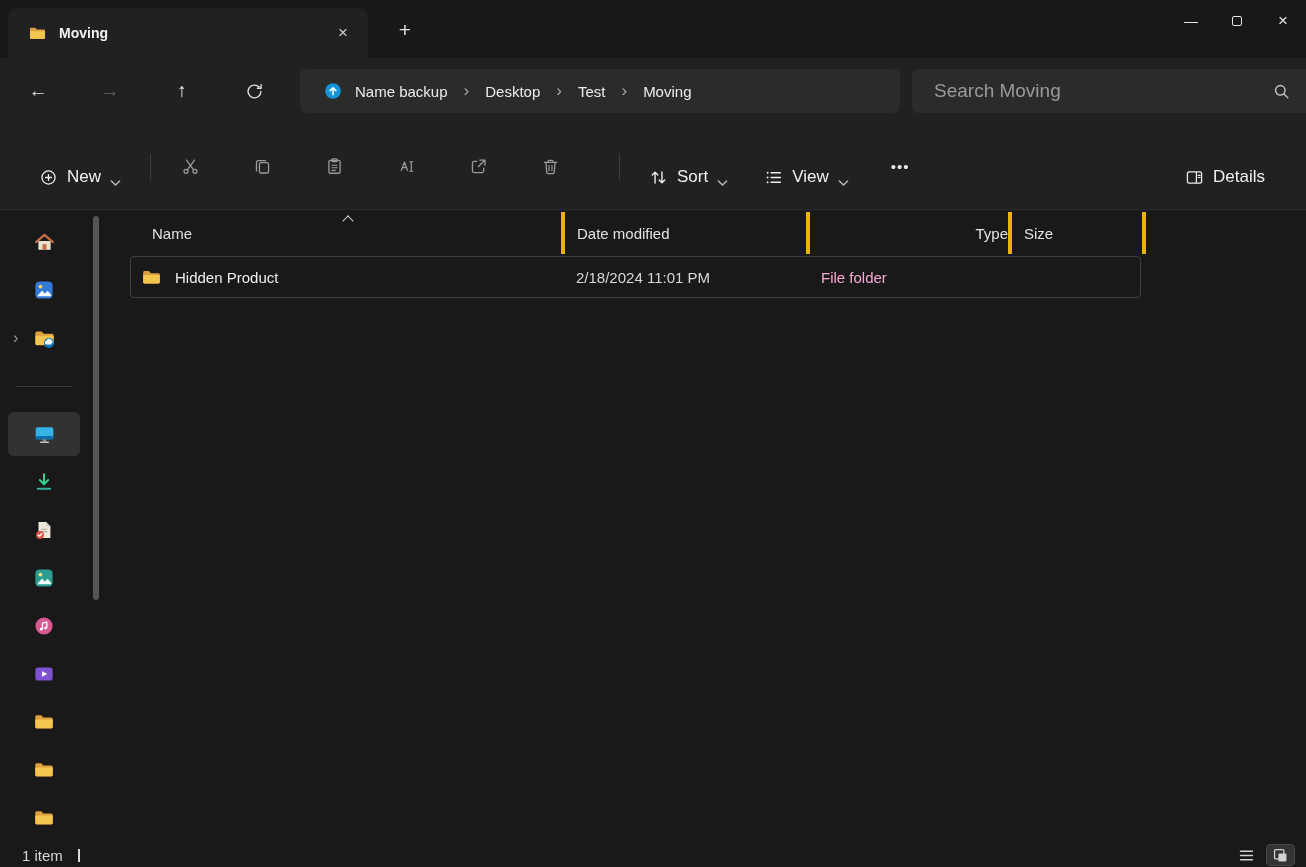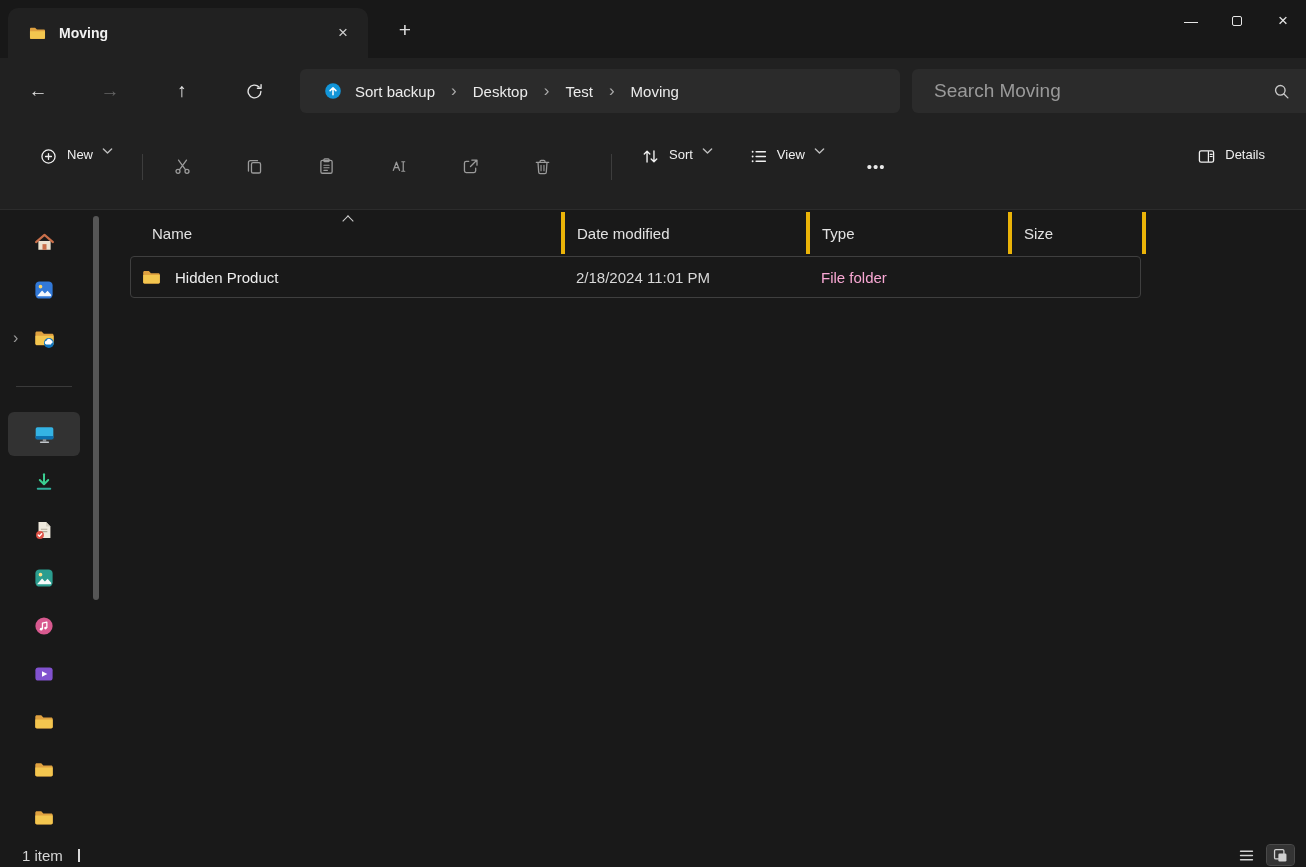--- a/index.html
+++ b/index.html
@@ -26,21 +26,21 @@
   .breadcrumb { margin-left:24px; width:600px; height:44px; background:#2b2b2b; border-radius:6px; display:flex; align-items:center; padding:0 14px; flex:none; }
   .crumb { padding:0 9px; height:32px; display:flex; align-items:center; gap:12px; border-radius:4px; color:#ececec; }
   .crumb-sep { color:#ababab; font-size:17px; padding:0 7px; }
   .search { flex:1; margin-left:12px; height:44px; background:#2b2b2b; border-radius:6px 0 0 6px; display:flex; align-items:center; padding:0 16px 0 22px; }
   .search input { flex:1; background:transparent; border:none; outline:none; color:#e8e8e8; font:inherit; font-size:19px; }
   .search input::placeholder { color:#9a9a9a; }
   .search-ic { color:#c9c9c9; display:flex; }
 
   
   .commandbar { height:86px; background:#212121; border-bottom:1px solid #2c2c2c; display:flex; align-items:center; padding:0 30px 0 28px; flex:none; }
-  .cmd-btn { display:flex; align-items:flex-start; gap:9px; height:40px; padding:0 11px; border-radius:6px; color:#f0f0f0; font-size:13px; }
+  .cmd-btn { display:flex; align-items:flex-end; gap:9px; height:40px; padding:0 11px; border-radius:6px; color:#f0f0f0; font-size:17px; }
   .icon-btn { width:42px; height:40px; display:flex; align-items:center; justify-content:center; border-radius:6px; margin-right:30px; color:#9b9b9b; }
   .divider-v { width:1px; height:26px; background:#3d3d3d; margin:0 18px; flex:none; }
   .ic { display:block; }
   .chev { display:block; color:#bdbdbd; }
   .more-btn { letter-spacing:1px; font-size:15px; color:#e8e8e8; padding:0 13px; height:40px; display:flex; align-items:center; border-radius:6px; }
   .spacer { flex:1; }
 
   
   .main { height:633px; display:flex; background:#191919; flex:none; }
   .sidebar { width:88px; padding-top:8px; flex:none; }
@@ -50,21 +50,21 @@
   .side-divider { height:48px; display:flex; align-items:center; justify-content:center; }
   .side-divider .line { width:56px; height:1px; background:#3a3a3a; }
   .sidebar-scroll { width:16px; position:relative; flex:none; }
   .scroll-thumb { position:absolute; left:5px; top:6px; width:6px; height:384px; background:#565656; border-radius:3px; }
 
   .filearea { flex:1; padding:2px 0 0 26px; position:relative; }
   .list-header { display:flex; height:42px; }
   .hcell { display:flex; align-items:center; border-right:4px solid #eab308; color:#e2e2e2; position:relative; }
   .hcell.c-name { width:435px; padding-left:22px; }
   .hcell.c-date { width:245px; padding-left:12px; }
-  .hcell.c-type { width:202px; padding-left:12px; }
+  .hcell.c-type { width:202px; padding-left:12px;justify-content:flex-end; }
   .hcell.c-size { width:134px; padding-left:12px; }
   .sort-up { position:absolute; top:5px; left:214px; width:8px; height:8px; border-top:1.6px solid #cfcfcf; border-left:1.6px solid #cfcfcf; transform:rotate(45deg); }
 
   .file-row { display:flex; align-items:center; height:42px; width:1011px; margin-top:2px; border:1px solid #3f3f3f; border-radius:4px; }
   .rcell-name { width:433px; display:flex; align-items:center; gap:13px; padding-left:10px; color:#eeeeee; }
   .rcell-date { width:245px; padding-left:12px; color:#d8d8d8; }
   .rcell-type { width:202px; padding-left:12px; color:#f9a8d4; }
   .rcell-size { width:120px; padding-left:12px; color:#d8d8d8; }
 
   
@@ -109,21 +109,21 @@
           </svg>
       </div>
     </div>
 
     <div class="breadcrumb">
       <div class="crumb">
         <svg viewBox="0 0 22 22" width="20" height="20">
             <circle cx="11" cy="11" r="8.6" fill="#1295d8"></circle>
             <path d="M11 15 V7.8 M7.8 10.6 L11 7.4 l3.2 3.2" fill="none" stroke="#fff" stroke-width="1.7" stroke-linecap="round" stroke-linejoin="round"></path>
           </svg>
-        <span>Sort backup</span>
+        <span>Name backup</span>
       </div>
       <span class="crumb-sep">›</span>
       <div class="crumb">
           <span>Desktop</span>
         </div>
       <span class="crumb-sep">›</span>
       <div class="crumb">
           <span>Test</span>
         </div>
       <span class="crumb-sep">›</span>

